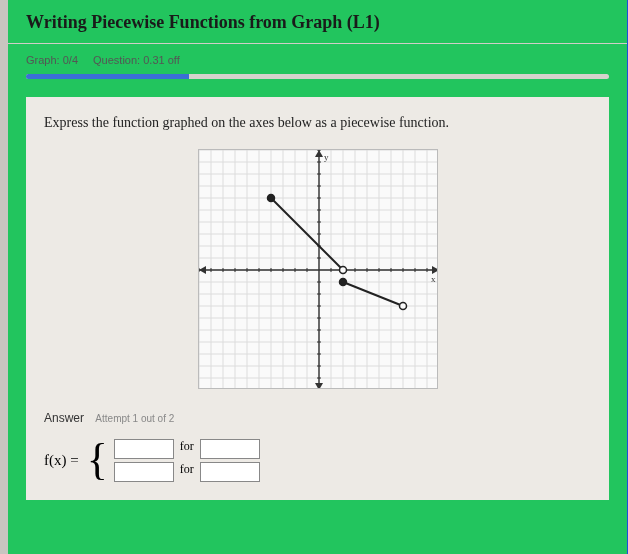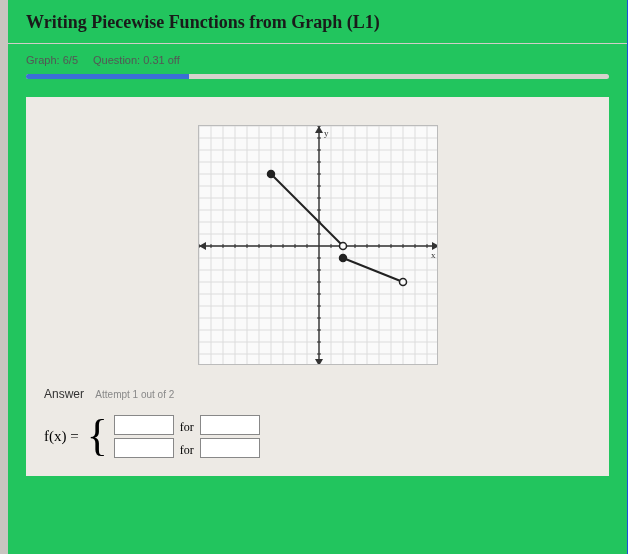--- a/index.html
+++ b/index.html
@@ -93,21 +93,21 @@
       margin: 0 2px 0 4px;
       font-weight: 100;
     }
     .piece-stack {
       display: flex;
       flex-direction: column;
       gap: 3px;
     }
     .piece {
       display: flex;
-      align-items: flex-end;
+      align-items: flex-start;
       gap: 6px;
     }
     .inp {
       width: 60px;
       height: 20px;
       border: 1px solid #888;
       background: #fff;
       font-size: 12px;
       padding: 1px 4px;
     }
@@ -117,32 +117,33 @@
 <body>
 
 <div class="page">
   <div class="header">
     <div class="title">Writing Piecewise Functions from Graph (L1)</div>
   </div>
 
   <div class="score-row">
     <span class="score-label">
       <span>Graph:</span>
-      <span>6/5</span>
+      <span>0/4</span>
     </span>
     <span>
       <span>Question:</span>
       <span>0.31 off</span>
     </span>
   </div>
   <div class="progress-bar">
     <div class="progress-fill"></div>
   </div>
 
   <div class="question-card">
+    <div class="question-text">Express the function graphed on the axes below as a piecewise function.</div>
 
     <div class="graph-wrap">
       <svg class="graph" id="graph" width="240" height="240">
           <line x1="0" y1="0" x2="0" y2="240" stroke="#dcdcdc" stroke-width="1"></line>
           <line x1="12" y1="0" x2="12" y2="240" stroke="#dcdcdc" stroke-width="1"></line>
           <line x1="24" y1="0" x2="24" y2="240" stroke="#dcdcdc" stroke-width="1"></line>
           <line x1="36" y1="0" x2="36" y2="240" stroke="#dcdcdc" stroke-width="1"></line>
           <line x1="48" y1="0" x2="48" y2="240" stroke="#dcdcdc" stroke-width="1"></line>
           <line x1="60" y1="0" x2="60" y2="240" stroke="#dcdcdc" stroke-width="1"></line>
           <line x1="72" y1="0" x2="72" y2="240" stroke="#dcdcdc" stroke-width="1"></line>

